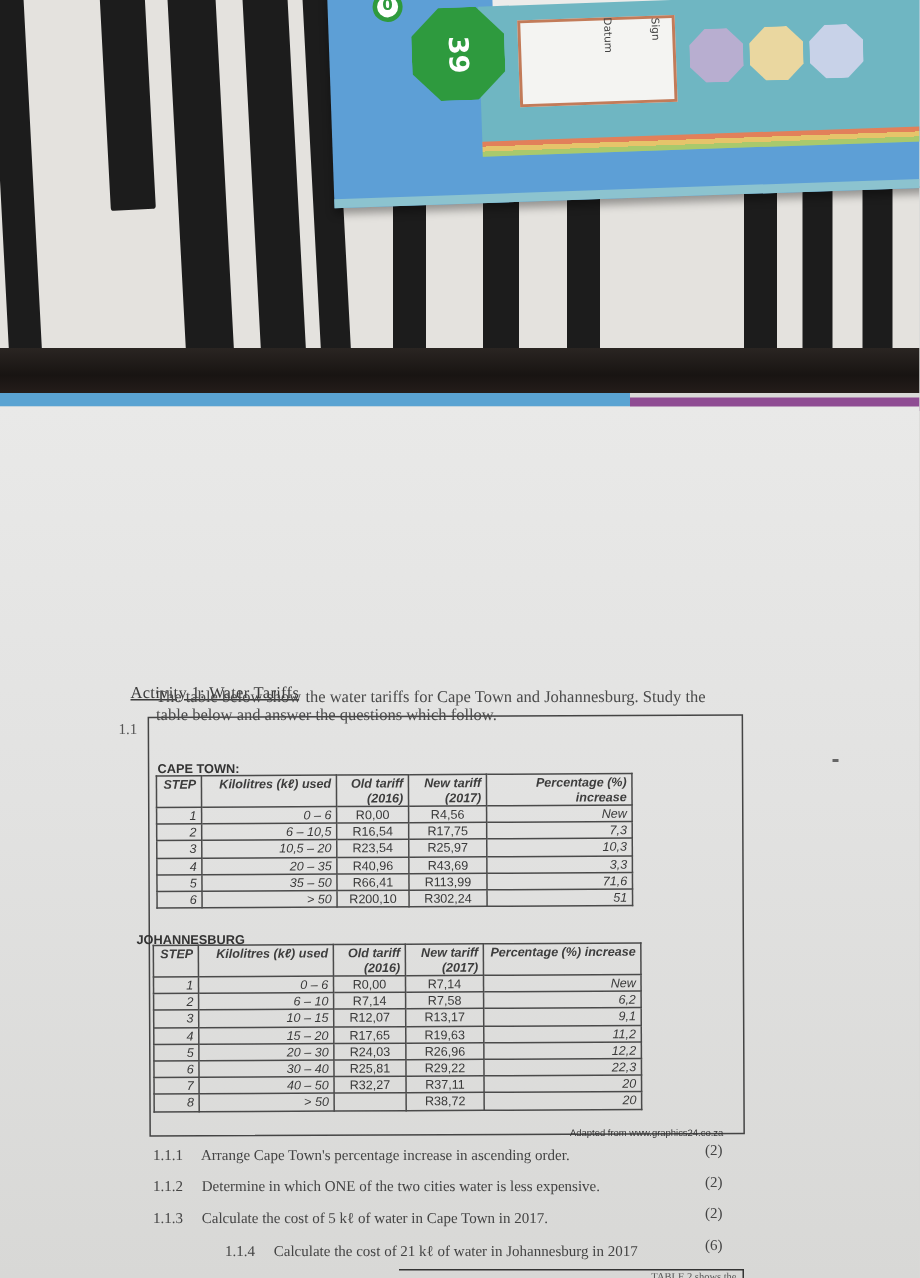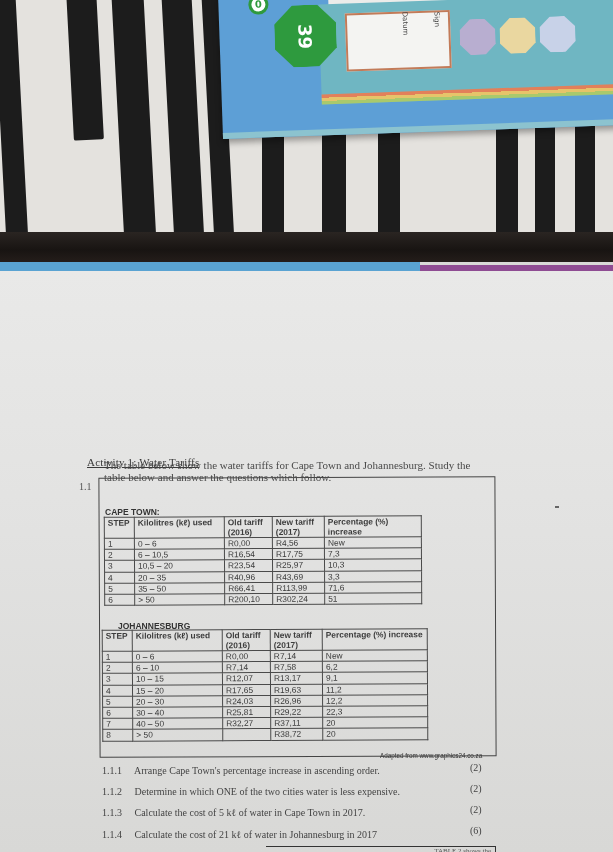--- a/index.html
+++ b/index.html
@@ -82,22 +82,22 @@
     }
     table.tariffs {
       position: absolute; border-collapse: collapse;
       font-family: "Liberation Sans", sans-serif; font-size: 8.4px; color: #3a3a3a;
       transform: rotate(-0.3deg);
     }
     table.tariffs th, table.tariffs td {
       border: 1.2px solid #4a4a4a; padding: 0 3px; height: 11.2px; line-height: 10px; font-weight: normal;
     }
     table.tariffs th { font-weight: bold; color: #3d3d3d; vertical-align: top; }
-    .c { text-align: left; }
-    .l { text-align: left; }
+    .c { text-align: right; font-style: italic; }
+    .l { text-align: center; }
     .source {
       position: absolute; left: 380px; top: 752px; font: 6.3px "Liberation Sans", sans-serif; color: #333;
     }
     .question {
       position: absolute; left: 102px; font-size: 10px; color: #444; width: 390px;
     }
     .question .num { display: inline-block; width: 30px; }
     .marks {
       position: absolute; left: 470px; font-size: 10px; color: #444;
     }
@@ -204,21 +204,21 @@
     <tr>
       <td class="c">6</td>
       <td class="c">&gt; 50</td>
       <td class="l">R200,10</td>
       <td class="l">R302,24</td>
       <td class="c">51</td>
     </tr>
   </tbody>
 </table>
 
-<div class="city-label" style="left:118px;top:621px;">JOHANNESBURG</div>
+<div class="city-label" style="left:91px;top:621px;">JOHANNESBURG</div>
 <table class="tariffs" id="jhb-table" style="left:102px;top:629px;width:326px;">
   <thead>
     <tr>
       <th class="c" style="width:30px;">STEP</th>
       <th class="c" style="width:90px;">Kilolitres (kℓ) used</th>
       <th class="c" style="width:48px;">Old tariff (2016)</th>
       <th class="c" style="width:52px;">New tariff (2017)</th>
       <th class="c">Percentage (%) increase</th>
     </tr>
   </thead>
@@ -295,19 +295,19 @@
   <span>Determine in which ONE of the two cities water is less expensive.</span>
 </div>
 <div class="marks" style="top:783px;">(2)</div>
 
 <div class="question" style="top:807px;">
   <span class="num">1.1.3</span>
   <span>Calculate the cost of 5 kℓ of water in Cape Town in 2017.</span>
 </div>
 <div class="marks" style="top:804px;">(2)</div>
 
-<div class="question" style="top:829px;">
+<div class="question" style="top:829px;margin-left:48px;">
   <span class="num">1.1.4</span>
   <span>Calculate the cost of 21 kℓ of water in Johannesburg in 2017</span>
 </div>
 <div class="marks" style="top:825px;">(6)</div>
 
 <div class="next-box">TABLE 2 shows the</div>
 
 </body></html>

